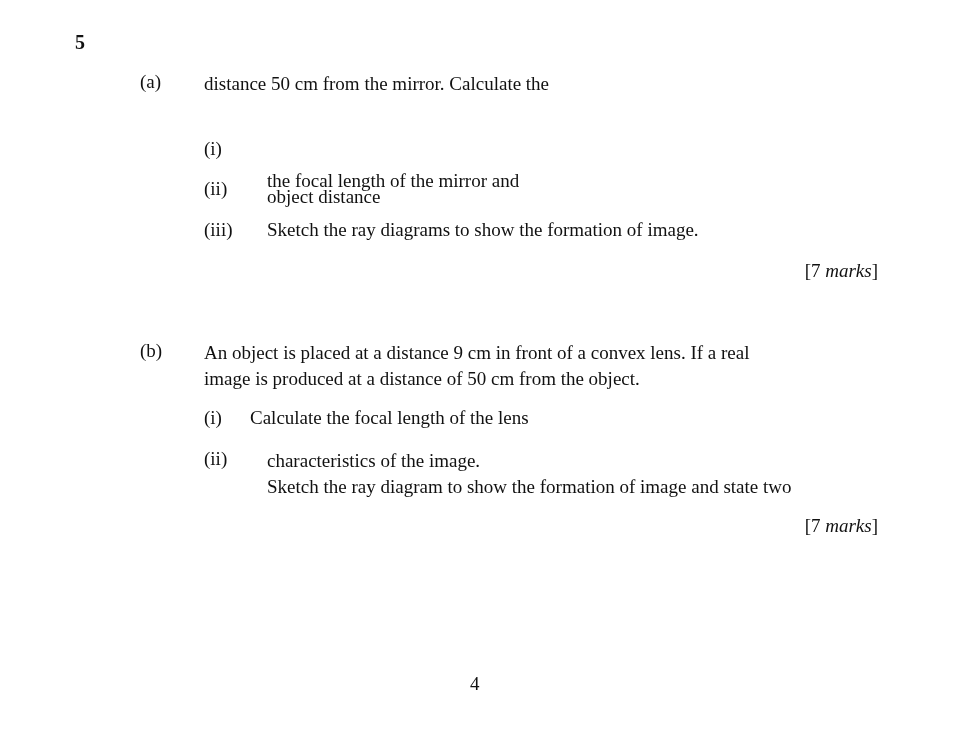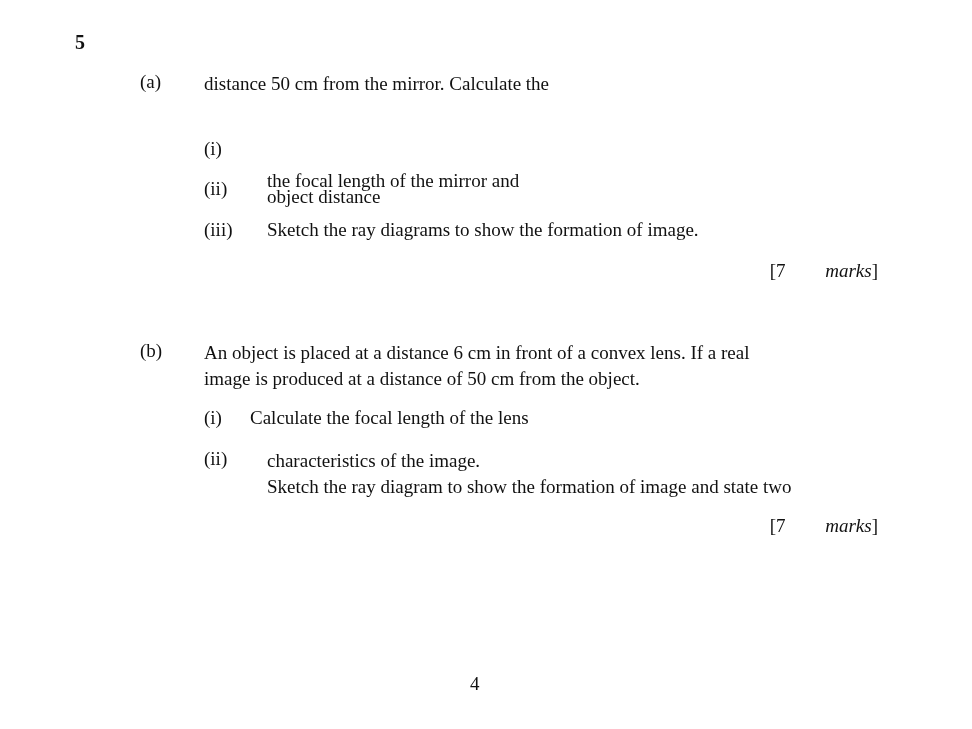--- a/index.html
+++ b/index.html
@@ -13,21 +13,21 @@
       position: relative;
       overflow: hidden;
       font-family: "Liberation Serif", serif;
       color: #111111;
       font-size: 19px;
     }
     .abs { position: absolute; white-space: nowrap; }
     .qnum { font-weight: bold; font-size: 20px; }
     .line { line-height: 26px; }
     .marks { text-align: right; }
-    .marks i { font-style: italic; margin-left: 35px; }
+    .marks i { font-style: italic; }
   </style>
 </head>
 <body>
 
 <div class="abs qnum" style="left:75px; top:31px;">5</div>
 
 <div>
   <div class="abs" style="left:140px; top:71px;">(a)</div>
   <div class="abs" style="left:204px; top:71px;">
     <div class="line">distance 50 cm from the mirror. Calculate the</div>
@@ -45,21 +45,21 @@
     <div class="abs" style="left:204px; top:219px;">(iii)</div>
     <div class="abs" style="left:267px; top:219px;text-align:center;">Sketch the ray diagrams to show the formation of image.</div>
   </div>
 
   <div class="abs marks" style="right:94px; top:260px;"><span>[7 </span><i>marks</i><span>]</span></div>
 </div>
 
 <div>
   <div class="abs" style="left:140px; top:340px;">(b)</div>
   <div class="abs" style="left:204px; top:340px;">
-    <div class="line">An object is placed at a distance 6 cm in front of a convex lens. If a real</div>
+    <div class="line">An object is placed at a distance 9 cm in front of a convex lens. If a real</div>
     <div class="line">image is produced at a distance of 50 cm from the object.</div>
   </div>
 
   <div>
     <div class="abs" style="left:204px; top:407px;">(i)</div>
     <div class="abs" style="left:250px; top:407px;">Calculate the focal length of the lens</div>
   </div>
   <div>
     <div class="abs" style="left:204px; top:448px;">(ii)</div>
     <div class="abs" style="left:267px; top:448px;">

